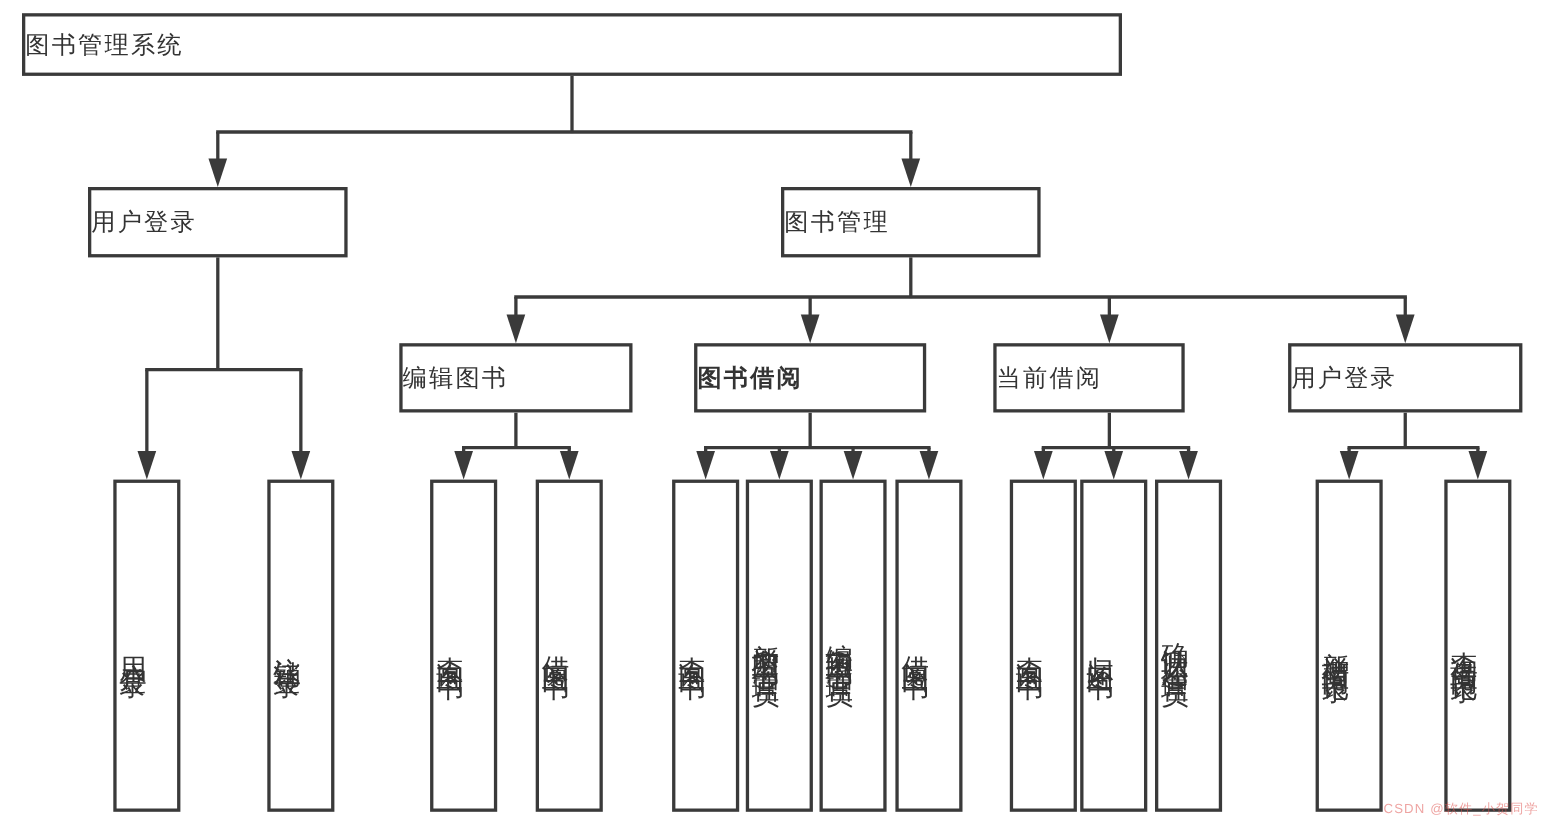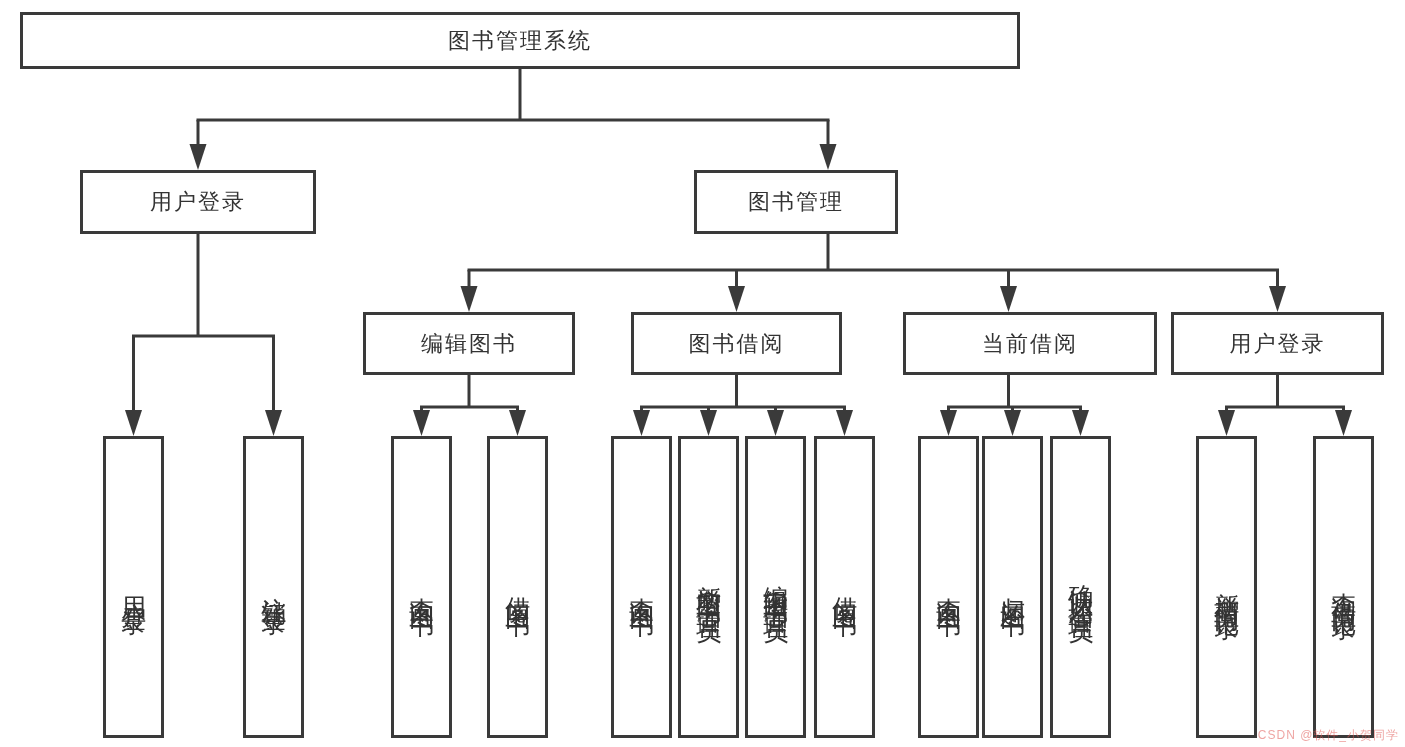--- a/index.html
+++ b/index.html
@@ -21,43 +21,42 @@
     width: 1405px; height: 747px;
     z-index: 1;
   }
   .node {
     position: absolute;
     box-sizing: border-box;
     background: #ffffff;
     border: 3px solid #3a3a3a;
     display: flex;
     align-items: center;
-    justify-content: center;
     z-index: 2;
     color: #333333;
   }
   .hbox .label {
     font-size: 22px;
     letter-spacing: 2px;
     white-space: nowrap;
   }
   .vbox .label {
     writing-mode: vertical-rl;
     text-orientation: mixed;
     font-size: 25px;
     letter-spacing: 5px;
     line-height: 1.1;
   }
   
   .n-root  { left: 20px;   top: 12px;  width: 1000px; height: 57px; }
   .n-l2a   { left: 80px;   top: 170px; width: 236px;  height: 64px; }
-  .n-l2b   { left: 694px;  top: 170px; width: 204px;  height: 64px; }
+  .n-l2b   { left: 710px;  top: 170px; width: 236px;  height: 64px; }
   .n-l3a   { left: 363px;  top: 312px; width: 212px;  height: 63px; }
-  .n-l3b   { left: 631px;  top: 312px; width: 211px;  height: 63px; }
-  .n-l3c   { left: 903px;  top: 312px; width: 254px;  height: 63px; }
+  .n-l3b   { left: 631px;  top: 312px; width: 211px;  height: 63px; font-weight: bold; }
+  .n-l3c   { left: 903px;  top: 312px; width: 174px;  height: 63px; }
   .n-l3d   { left: 1171px; top: 312px; width: 213px;  height: 63px; }
   .leaf    { top: 436px; width: 61px; height: 302px; }
   .n-f01 { left: 103px; }  .n-f02 { left: 243px; }
   .n-f03 { left: 391px; }  .n-f04 { left: 487px; }
   .n-f05 { left: 611px; }  .n-f06 { left: 678px; }
   .n-f07 { left: 745px; }  .n-f08 { left: 814px; }
   .n-f09 { left: 918px; }  .n-f10 { left: 982px; }
   .n-f11 { left: 1050px; } .n-f12 { left: 1196px; }
   .n-f13 { left: 1313px; }
   .watermark {

